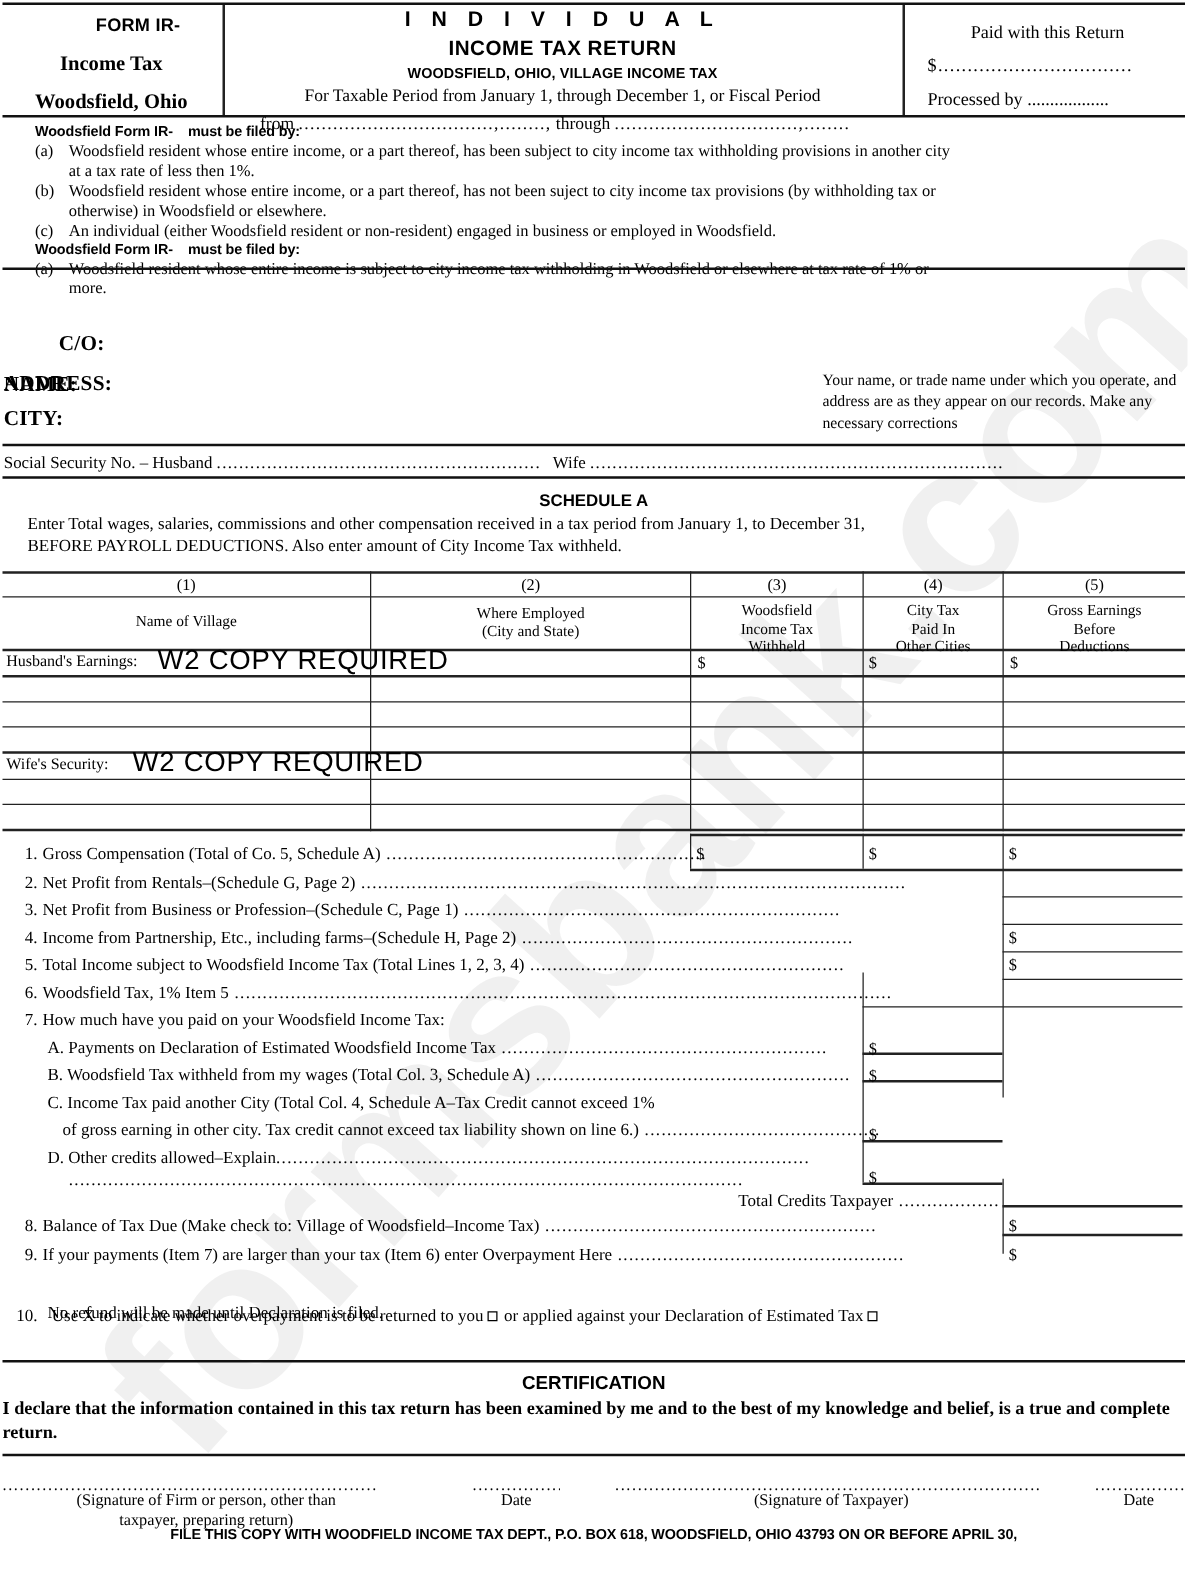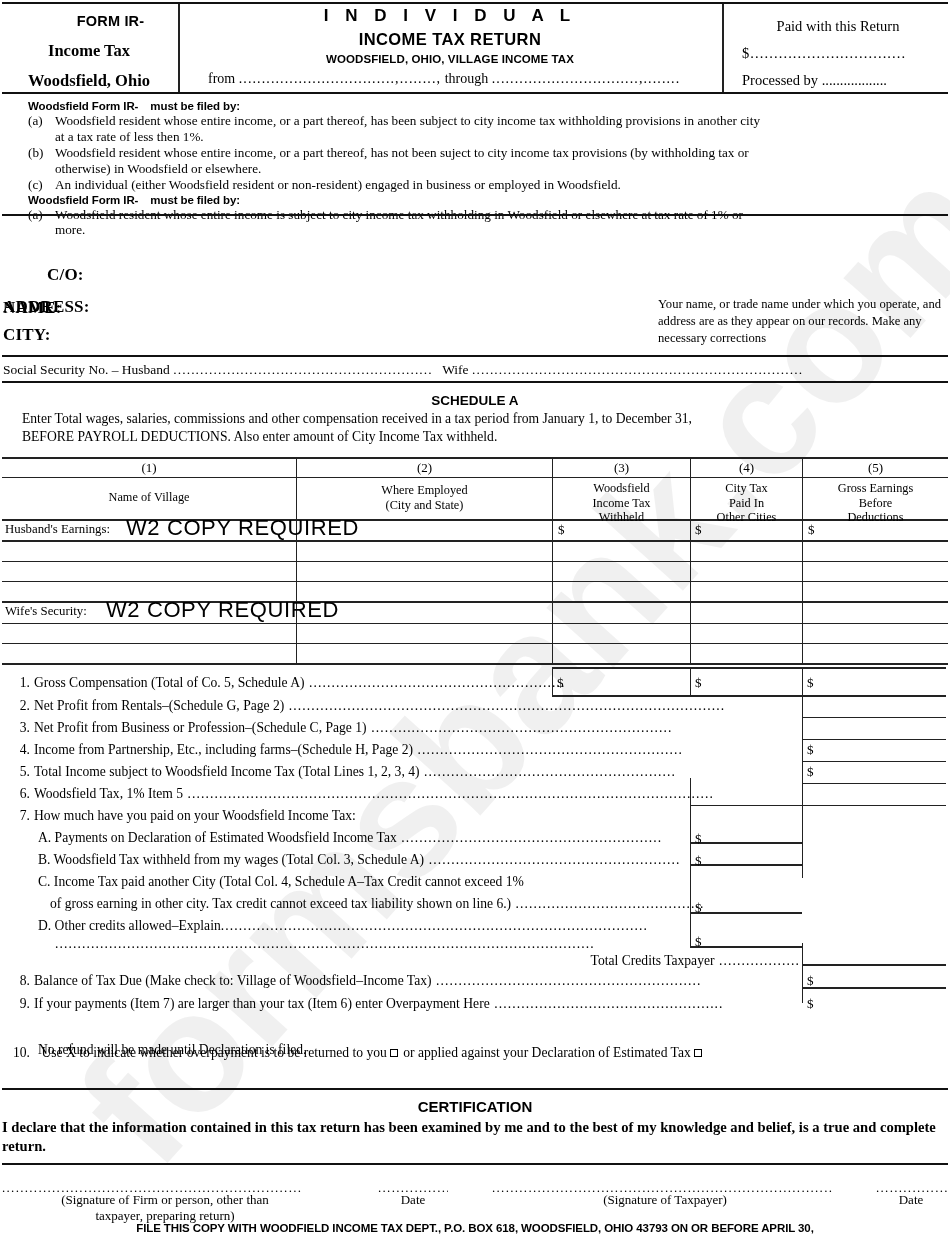--- a/index.html
+++ b/index.html
@@ -173,20 +173,21 @@
     <div class="hdr-left">
       <div class="l1">FORM IR-</div>
       <div class="l2">Income Tax</div>
       <div class="l3">Woodsfield, Ohio</div>
     </div>
 
     <div class="hdr-mid">
       <div class="t-ind">I N D I V I D U A L</div>
       <div class="t-itr">INCOME TAX RETURN</div>
       <div class="t-vil">WOODSFIELD, OHIO, VILLAGE INCOME TAX</div>
+      <div class="t-per">For Taxable Period from January 1, through December 1, or Fiscal Period</div>
       <div class="t-from">
         <span>from</span>
         <span class="dots">..................................,........,</span>
         <span>through</span>
         <span class="dots">................................,........</span>
       </div>
     </div>
 
     <div class="hdr-right">
       <div class="hr-title">Paid with this Return</div>

